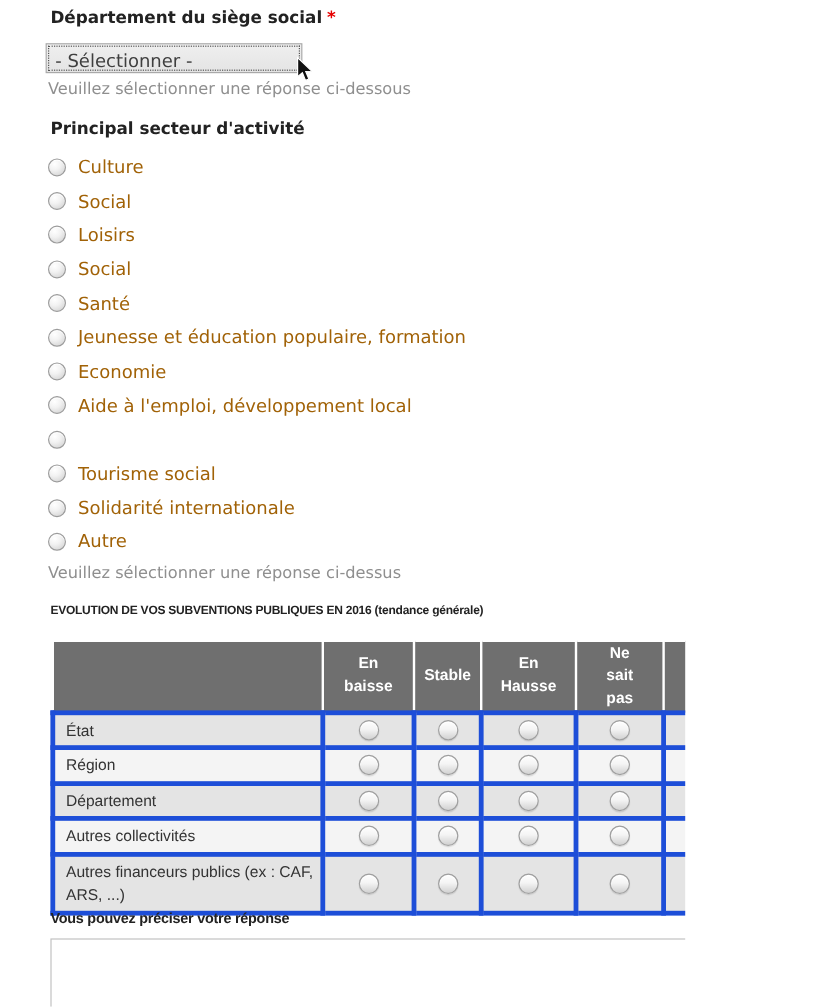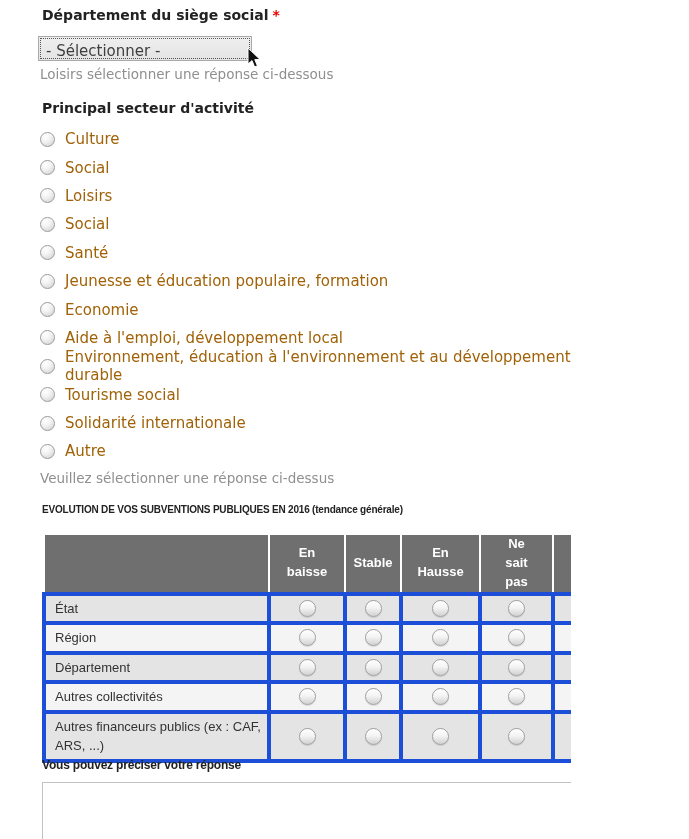--- a/index.html
+++ b/index.html
@@ -77,21 +77,21 @@
 <div id="screen">
 
   <div id="right-edge" class="abs"></div>
 
   <div class="abs qlabel" style="left:42px;top:7px;">
     <span>Département du siège social</span><span class="req">*</span>
   </div>
   <div id="dept-select" class="abs" role="combobox">
     <span>- Sélectionner -</span>
   </div>
-  <div class="abs help" style="left:40px;top:66px;">Loisirs sélectionner une réponse ci-dessous</div>
+  <div class="abs help" style="left:40px;top:66px;">Veuillez sélectionner une réponse ci-dessous</div>
 
   <div class="abs qlabel" style="left:42px;top:100px;">Principal secteur d'activité</div>
 
   <div id="sector-options" class="abs">
     <div class="opt">
         <span class="radio"></span>
         <span class="optlabel">Culture</span>
       </div>
     <div class="opt">
         <span class="radio"></span>
@@ -116,21 +116,20 @@
     <div class="opt">
         <span class="radio"></span>
         <span class="optlabel">Economie</span>
       </div>
     <div class="opt">
         <span class="radio"></span>
         <span class="optlabel">Aide à l'emploi, développement local</span>
       </div>
     <div class="opt">
         <span class="radio"></span>
-        <span class="optlabel">Environnement, éducation à l'environnement et au développement durable</span>
       </div>
     <div class="opt">
         <span class="radio"></span>
         <span class="optlabel">Tourisme social</span>
       </div>
     <div class="opt">
         <span class="radio"></span>
         <span class="optlabel">Solidarité internationale</span>
       </div>
     <div class="opt">

